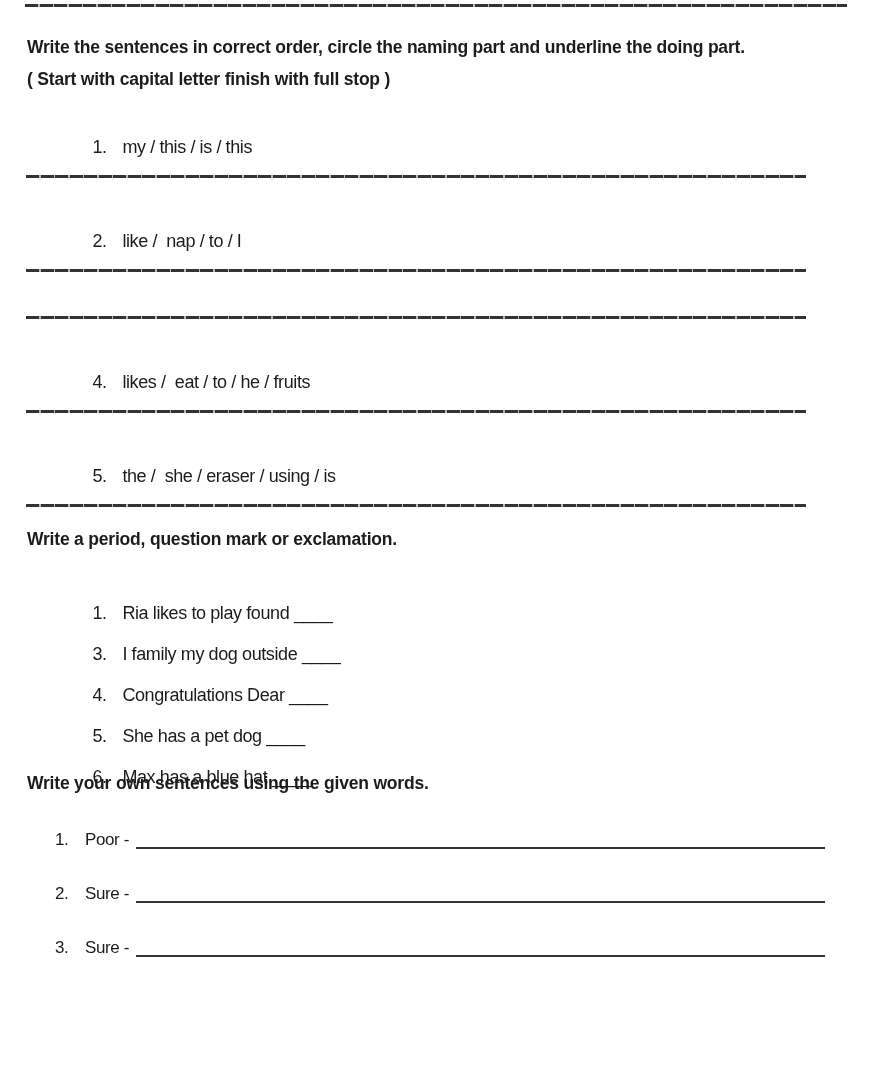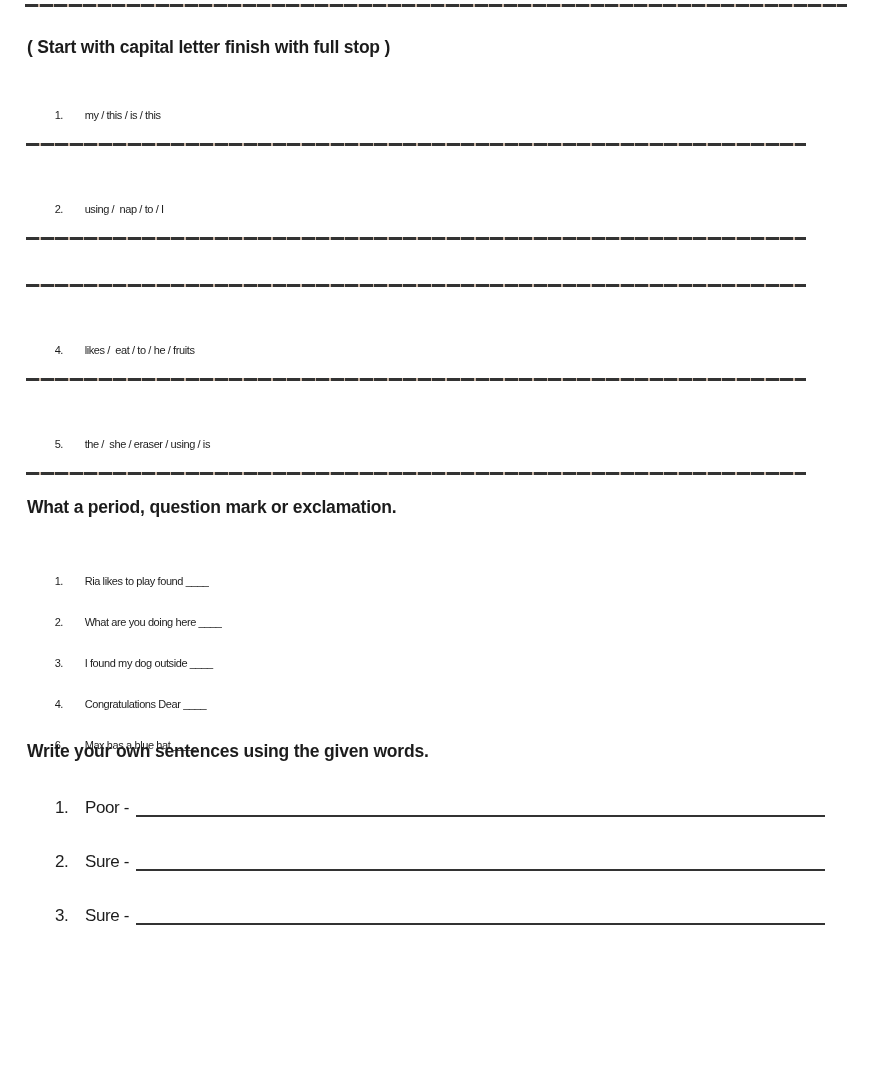--- a/index.html
+++ b/index.html
@@ -33,23 +33,24 @@
   }
   .h1-wrap { margin-top: 24px; }
   .h2 { margin-top: 16px; }
   .h3 { margin-top: 6px; }
 
   
   .item {
     padding-left: 44px;
     height: 32px;
     line-height: 32px;
-    font-size: 11px;
+    font-size: 18px;
     letter-spacing: -0.4px;
     white-space: pre;
+    margin-left: 30px;
   }
   .num { display: inline-block; width: 30px; }
   .s1-item { margin-top: 15px; }
   .s1-first { margin-top: 4px; }
   .s2-item { margin-top: 9px; }
   .s2-first { margin-top: 10px; }
 
   
   .s3-item {
     margin-top: 22px;
@@ -72,58 +73,59 @@
   }
 </style>
 </head>
 <body>
 
 <div class="page">
 
   <div class="dash-rule top-rule"></div>
 
   <div class="h1-wrap">
+    <div class="heading">Write the sentences in correct order, circle the naming part and underline the doing part.</div>
     <div class="heading">( Start with capital letter finish with full stop )</div>
   </div>
 
   <div class="item s1-item s1-first">
     <span class="num">1.</span><span>my / this / is / this</span>
   </div>
   <div class="dash-rule ans-rule"></div>
 
   <div class="item s1-item">
-    <span class="num">2.</span><span>using /  nap / to / I</span>
+    <span class="num">2.</span><span>like /  nap / to / I</span>
   </div>
   <div class="dash-rule ans-rule"></div>
 
   <div class="dash-rule ans-rule"></div>
 
   <div class="item s1-item">
     <span class="num">4.</span><span>likes /  eat / to / he / fruits</span>
   </div>
   <div class="dash-rule ans-rule"></div>
 
   <div class="item s1-item">
     <span class="num">5.</span><span>the /  she / eraser / using / is</span>
   </div>
   <div class="dash-rule ans-rule"></div>
 
-  <div class="heading h2">What a period, question mark or exclamation.</div>
+  <div class="heading h2">Write a period, question mark or exclamation.</div>
 
   <div class="item s2-item s2-first">
     <span class="num">1.</span><span>Ria likes to play found ____</span>
   </div>
   <div class="item s2-item">
-    <span class="num">2.</span><span>What are you doing here ____</span>
-  </div>
-  <div class="item s2-item">
-    <span class="num">3.</span><span>I found my dog outside ____</span>
+    <span class="num">3.</span><span>I family my dog outside ____</span>
   </div>
   <div class="item s2-item">
     <span class="num">4.</span><span>Congratulations Dear ____</span>
+  </div>
+  <div class="item s2-item">
+    <span class="num">5.</span><span>She has a pet dog ____</span>
   </div>
   <div class="item s2-item">
     <span class="num">6.</span><span>Max has a blue hat ____</span>
   </div>
 
   <div class="heading h3">Write your own sentences using the given words.</div>
 
   <div class="s3-item s3-first">
     <span class="num">1.</span><span class="word">Poor -</span>
     <span class="write-line"></span>

